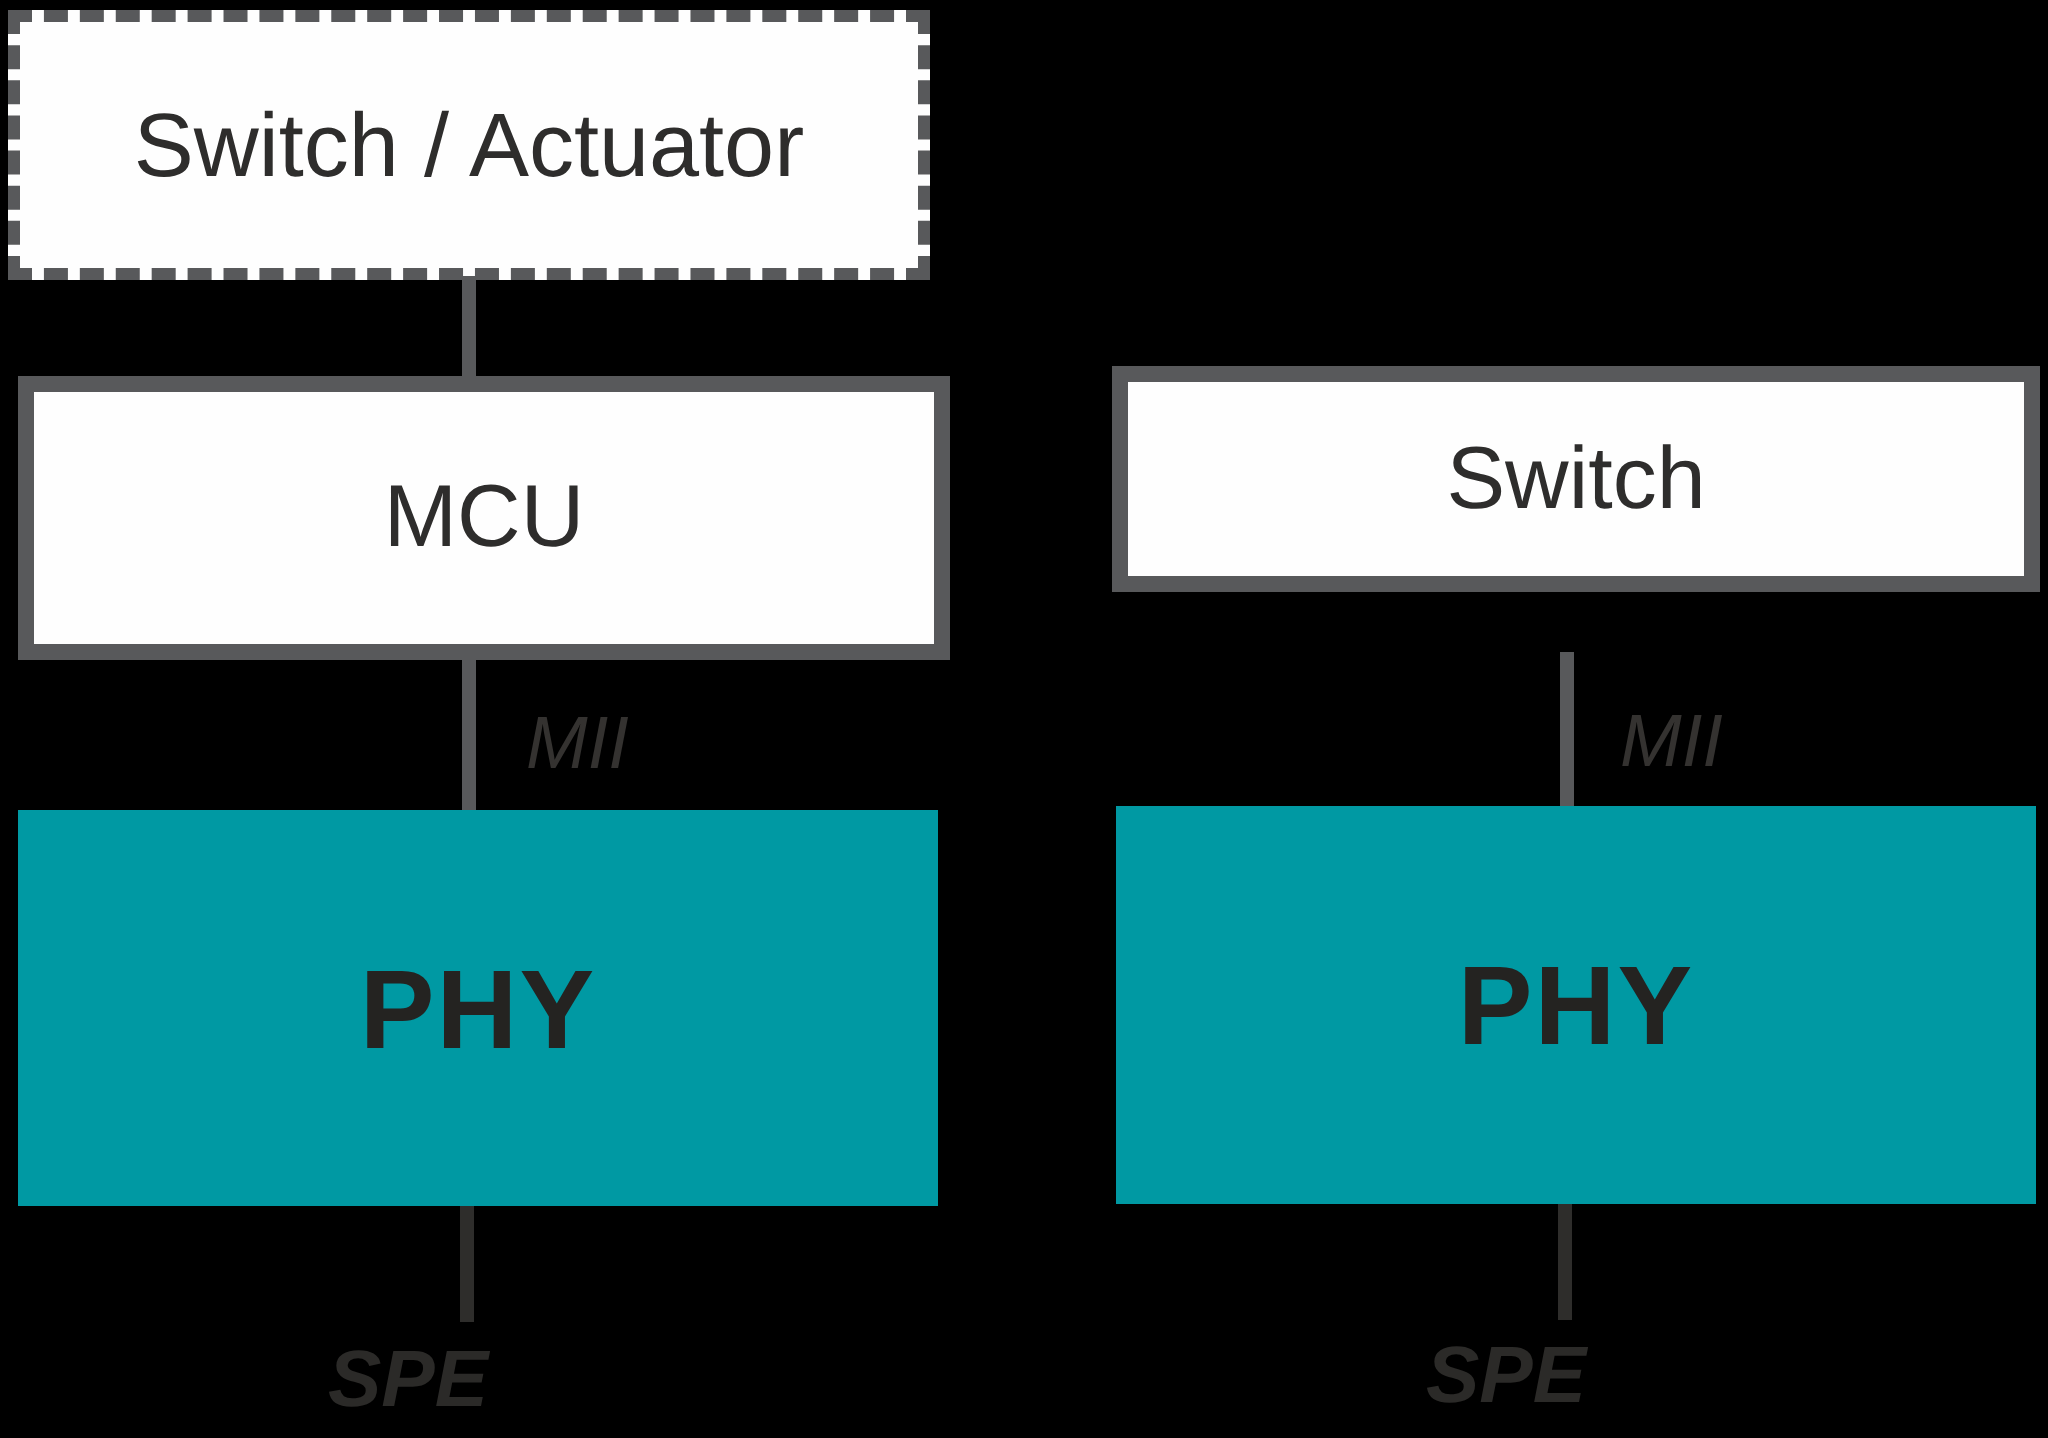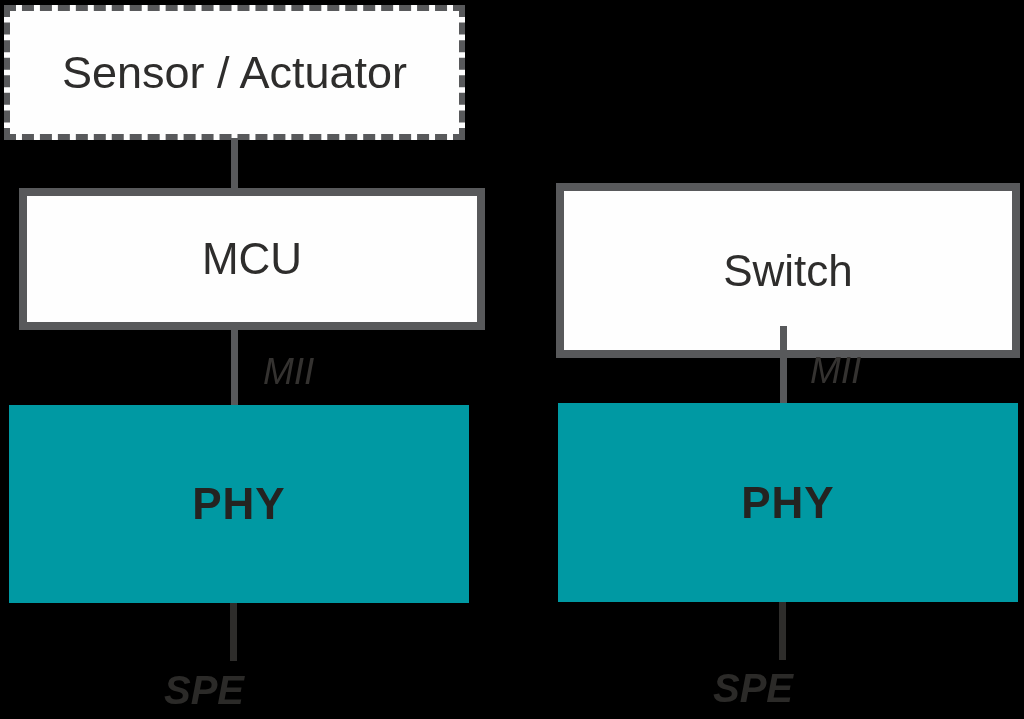--- a/index.html
+++ b/index.html
@@ -30,21 +30,21 @@
   }
   .box-solid {
     border: 8px solid var(--box-border);
     background: var(--box-fill);
     color: var(--text-dark);
     font-size: 44px;
   }
   .box-phy {
     background: var(--phy-fill);
     color: var(--phy-text);
-    font-size: 44px;
+    font-size: 56px;
     font-weight: bold;
     letter-spacing: 1px;
   }
   .vline {
     position: absolute;
     width: 7px;
   }
   .vline-gray { background: var(--connector-gray); }
   .vline-dark { background: var(--connector-dark); }
   .lbl {
@@ -63,42 +63,42 @@
     width: 140px;
     text-align: left;
   }
 </style>
 </head>
 <body>
 
 <div id="canvas">
 
   <div class="box box-dashed" style="left:4px; top:5px; width:461px; height:135px;">
-    <span>Sensor / Actuator</span>
+    <span>Switch / Actuator</span>
   </div>
 
   <div class="vline vline-gray" style="left:231px; top:138px; height:52px;"></div>
 
-  <div class="box box-solid" style="left:19px; top:188px; width:466px; height:142px;">
+  <div class="box box-solid" style="left:9px; top:188px; width:466px; height:142px;">
     <span>MCU</span>
   </div>
 
   <div class="vline vline-gray" style="left:231px; top:330px; height:76px;"></div>
 
   <div class="lbl lbl-mii" style="left:263px; top:351px;">MII</div>
 
   <div class="box box-phy" style="left:9px; top:405px; width:460px; height:198px;">
     <span>PHY</span>
   </div>
 
   <div class="vline vline-dark" style="left:230px; top:603px; height:58px;"></div>
 
   <div class="lbl lbl-spe" style="left:164px; top:668px;">SPE</div>
 
-  <div class="box box-solid" style="left:556px; top:183px; width:464px; height:175px;">
+  <div class="box box-solid" style="left:556px; top:183px; width:464px; height:113px;">
     <span>Switch</span>
   </div>
 
   <div class="vline vline-gray" style="left:780px; top:326px; height:77px;"></div>
 
   <div class="lbl lbl-mii" style="left:810px; top:350px;">MII</div>
 
   <div class="box box-phy" style="left:558px; top:403px; width:460px; height:199px;">
     <span>PHY</span>
   </div>

